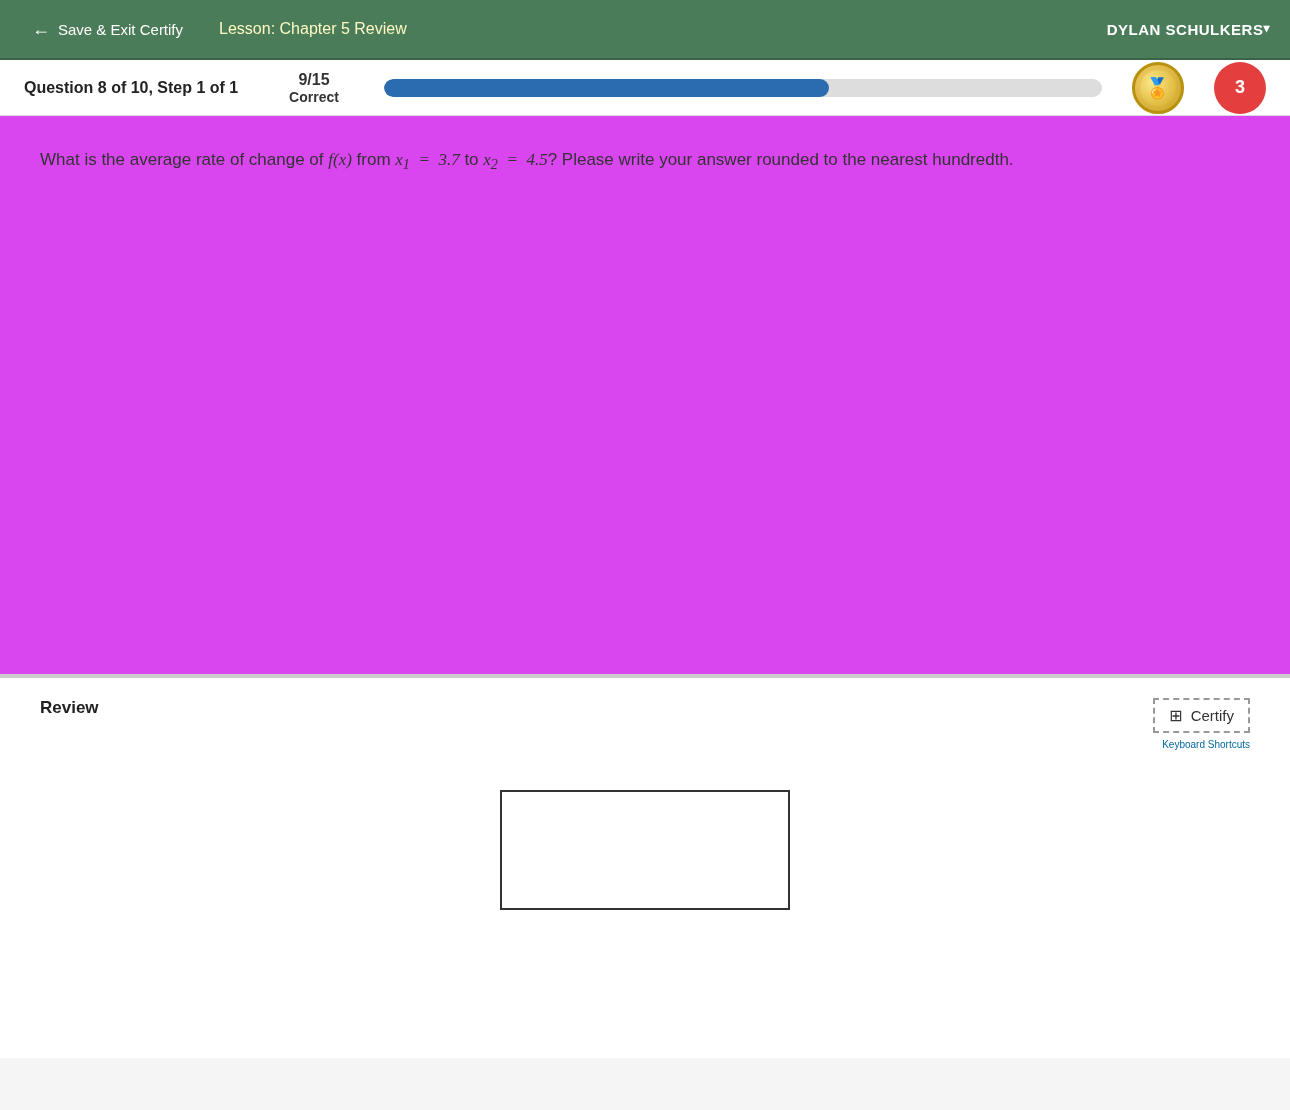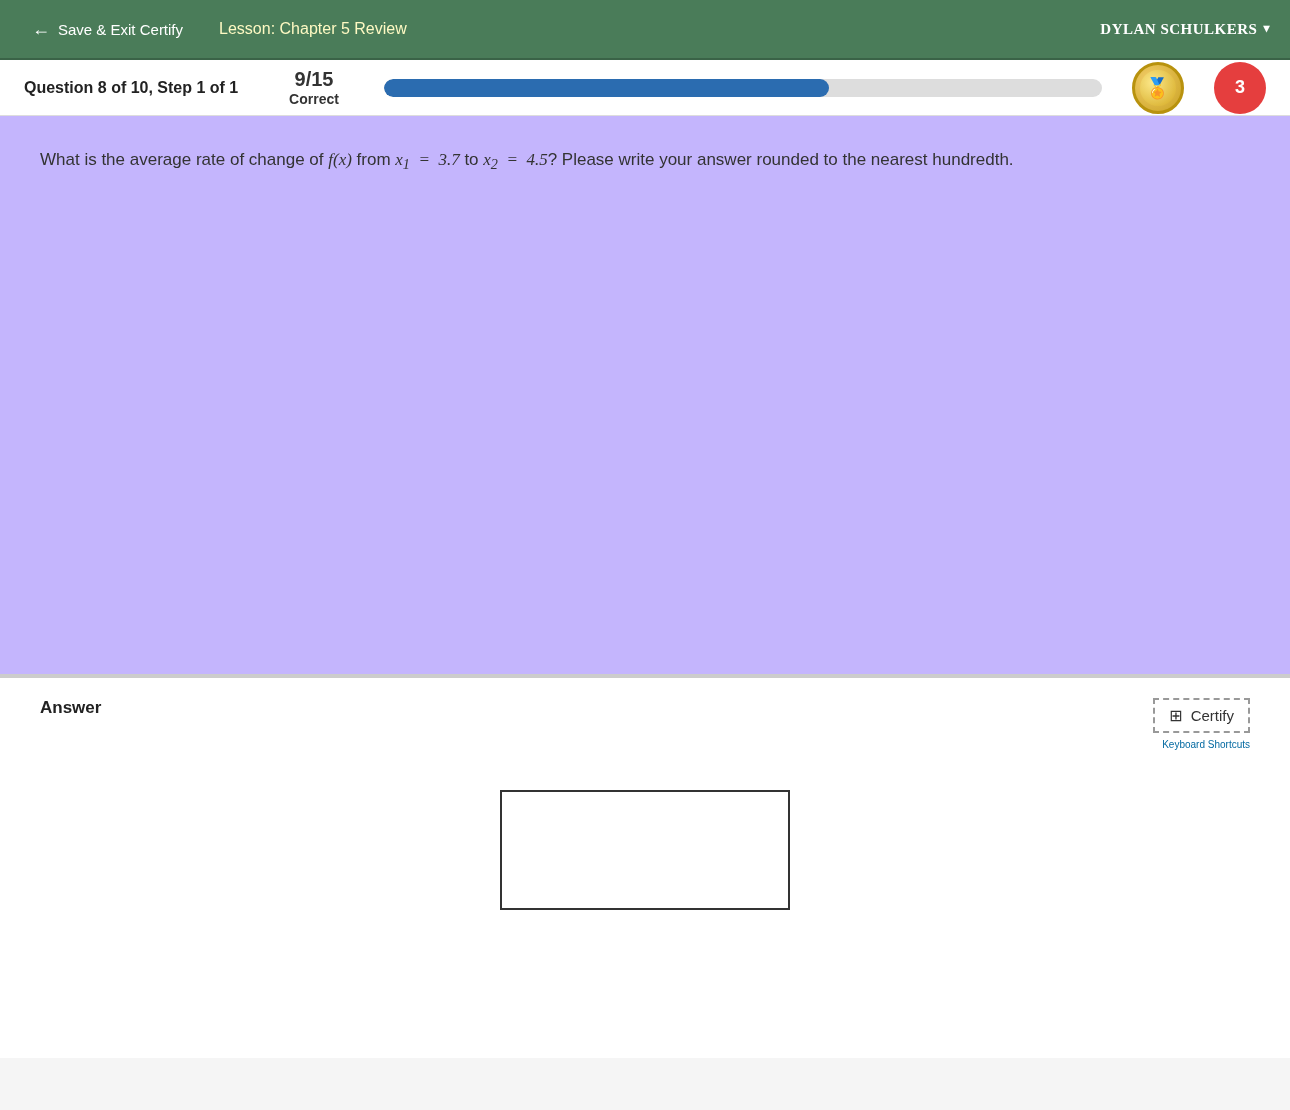--- a/index.html
+++ b/index.html
@@ -53,23 +53,23 @@
 
     .lesson-title {
       color: #fef9c3;
       font-family: Arial, sans-serif;
       font-size: 16px;
     }
 
     .top-nav-right {
       display: flex;
       align-items: flex-start;
-      gap: 6px;
+      gap: 0;
       color: white;
-      font-family: Liberation Serif, serif;
+      font-family: Liberation Sans, sans-serif;
       font-size: 15px;
       font-weight: bold;
       letter-spacing: 0.5px;
     }
 
     .dropdown-arrow {
       font-size: 12px;
       color: white;
     }
 
@@ -94,21 +94,21 @@
 
     .score-section {
       display: flex;
       flex-direction: column;
       align-items: center;
       min-width: 80px;
     }
 
     .score-fraction {
       font-family: Arial, sans-serif;
-      font-size: 20px;
+      font-size: 16px;
       font-weight: bold;
       color: #333;
     }
 
     .score-label {
       font-family: Arial, sans-serif;
       font-size: 14px;
       font-weight: bold;
       color: #333;
     }
@@ -160,21 +160,21 @@
       justify-content: center;
       color: white;
       font-family: Arial, sans-serif;
       font-size: 18px;
       font-weight: bold;
       position: relative;
     }
 
     
     .main-content {
-      background: #c4b5fd;
+      background: #d946ef;
       padding: 30px 40px;
       min-height: 560px;
       border-bottom: 2px solid #ccc;
     }
 
     .question-text {
       font-family: Arial, sans-serif;
       font-size: 17px;
       color: #333;
       line-height: 1.6;
@@ -314,21 +314,21 @@
     What is the average rate of change of <span class="math-inline"><i>f</i>(<i>x</i>)</span> from 
     <span class="math-inline"><i>x</i><sub>1</sub> &nbsp;= &nbsp;3.7</span> to 
     <span class="math-inline"><i>x</i><sub>2</sub> &nbsp;= &nbsp;4.5</span>? Please write your answer rounded to the nearest hundredth.
   </div>
 </div>
 
 <div class="section-divider"></div>
 
 <div class="answer-section">
   <div class="answer-header">
-    <span class="answer-label">Answer</span>
+    <span class="answer-label">Review</span>
     <div class="answer-tools">
       <button class="keypad-btn">
         <span class="keypad-icon">⊞</span>
         <span>Certify</span>
       </button>
       <a class="keyboard-shortcuts-link">Keyboard Shortcuts</a>
     </div>
   </div>
   <div class="answer-input-area">
     <div class="answer-box"></div>

